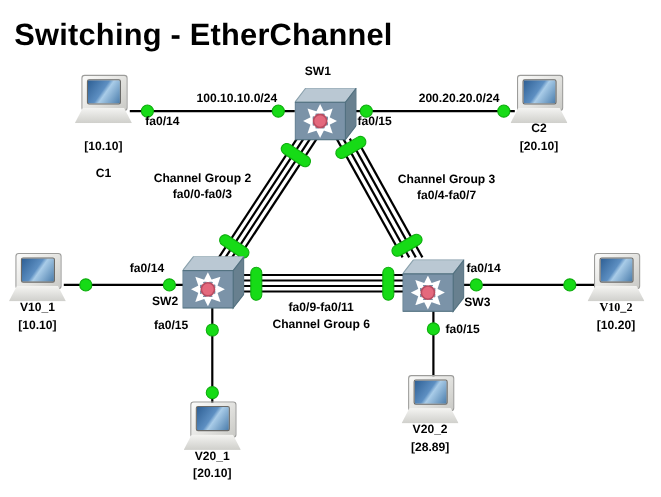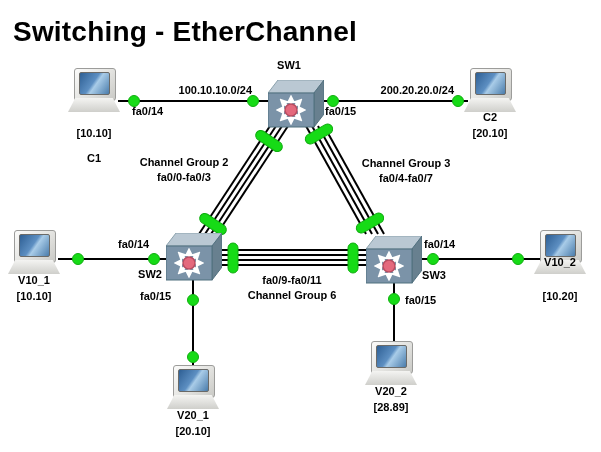--- a/index.html
+++ b/index.html
@@ -204,21 +204,21 @@
     <div class="base"></div>
     <div class="dev-name" style="top:44px;">V10_1</div>
     <div class="dev-ip" style="top:60px;">[10.10]</div>
   </div>
 
   <div class="pc" style="left:530px;top:230px;">
     <div class="monitor">
         <div class="screen"></div>
       </div>
     <div class="base"></div>
-    <div class="dev-name" style="top:26px;">V10_2</div>
+    <div class="dev-name" style="top:44px;font-family:Liberation Serif, serif;">V10_2</div>
     <div class="dev-ip" style="top:60px;">[10.20]</div>
   </div>
 
   <div class="pc" style="left:163px;top:365px;">
     <div class="monitor">
         <div class="screen"></div>
       </div>
     <div class="base"></div>
     <div class="dev-name" style="top:44px;">V20_1</div>
     <div class="dev-ip" style="top:60px;">[20.10]</div>

